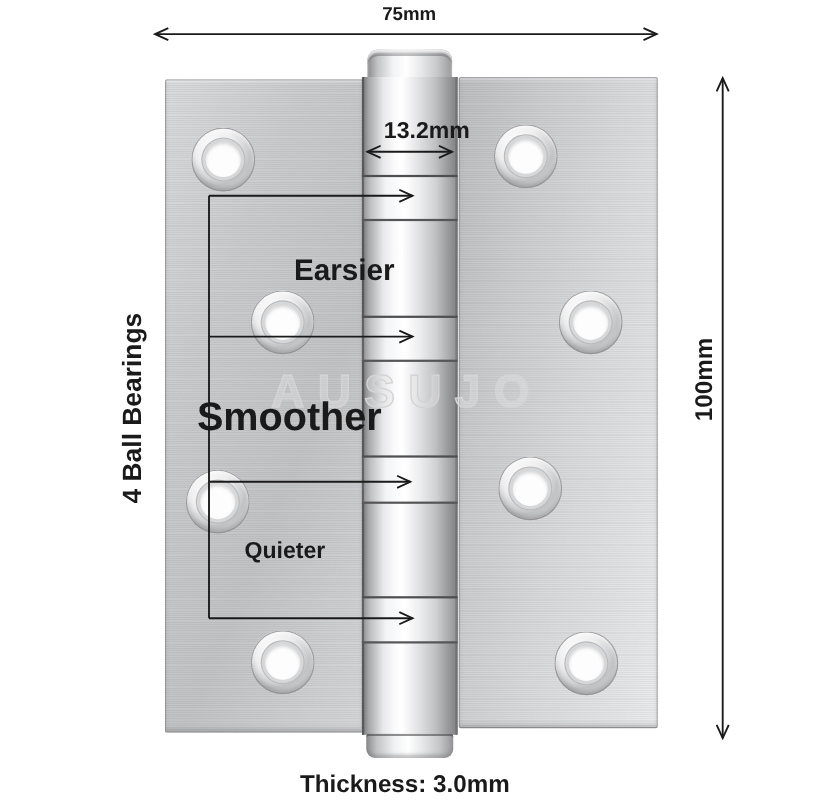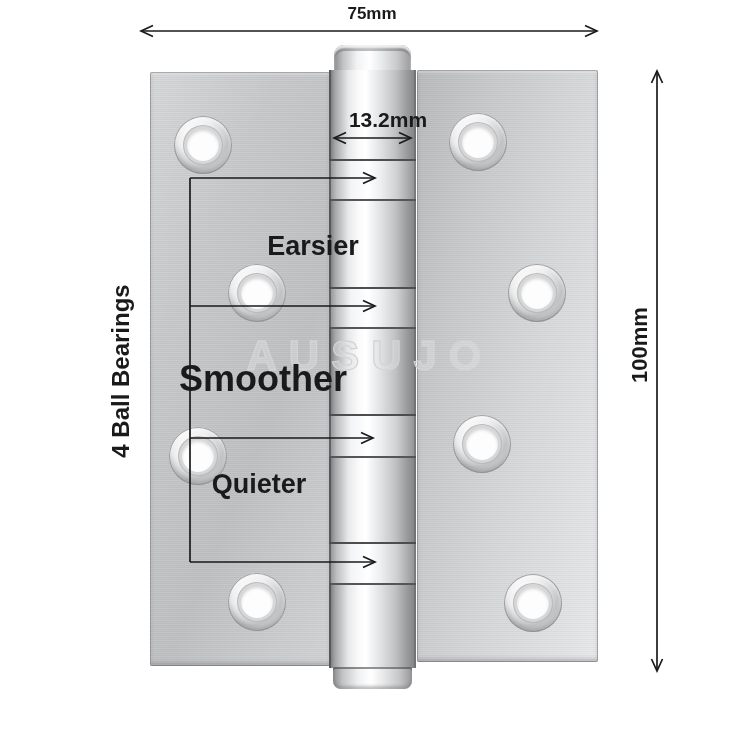--- a/index.html
+++ b/index.html
@@ -74,21 +74,21 @@
     position:absolute;font-weight:bold;white-space:nowrap;
     transform:translate(-50%,-50%);line-height:1;
   }
   .label.vertical{transform:translate(-50%,-50%) rotate(-90deg);}
   .lbl-width{left:372px;top:13px;font-size:17px;}
   .lbl-pin{left:372px;top:119px;font-size:21px;padding-left:32px;}
   .lbl-height{left:640px;top:345px;font-size:22px;}
   .lbl-bearings{left:121px;top:371px;font-size:24px;}
   .lbl-callout-1{left:269px;top:246px;font-size:27px;margin-left:44px;}
   .lbl-callout-2{left:263px;top:379px;font-size:36px;}
-  .lbl-callout-3{left:259px;top:484px;font-size:27px;text-align:right;}
+  .lbl-callout-3{left:259px;top:501px;font-size:21px;text-align:right;}
   .lbl-thickness{left:368px;top:713px;font-size:22px;}
   .watermark{
     position:absolute;left:370px;top:356px;transform:translate(-50%,-50%);
     font-size:42px;font-weight:bold;letter-spacing:12px;white-space:nowrap;
     color:rgba(228,228,230,0.38);
     -webkit-text-stroke:1.3px #d4d4d6;
   }
 </style>
 </head>
 <body>
@@ -140,14 +140,15 @@
     </g>
   </svg>
 
   <div class="label lbl-width">75mm</div>
   <div class="label lbl-pin">13.2mm</div>
   <div class="label vertical lbl-height">100mm</div>
   <div class="label vertical lbl-bearings">4 Ball Bearings</div>
   <div class="label lbl-callout-1">Earsier</div>
   <div class="label lbl-callout-2">Smoother</div>
   <div class="label lbl-callout-3">Quieter</div>
+  <div class="label lbl-thickness">Thickness: 3.0mm</div>
 
 </div>
 
 </body></html>

